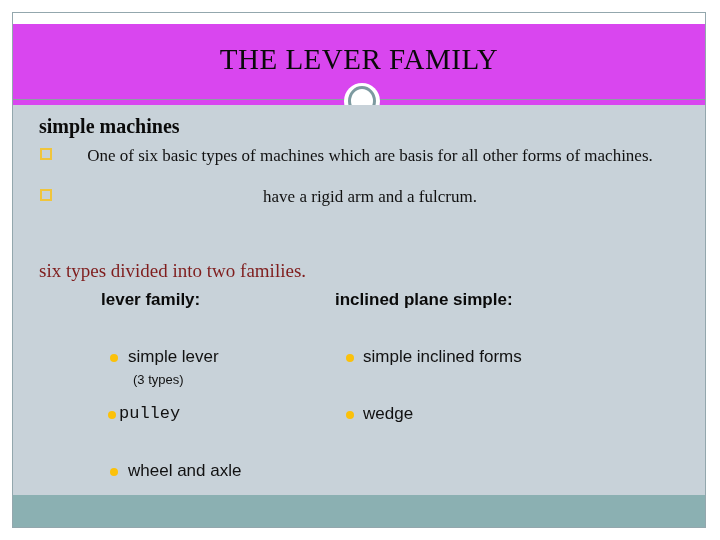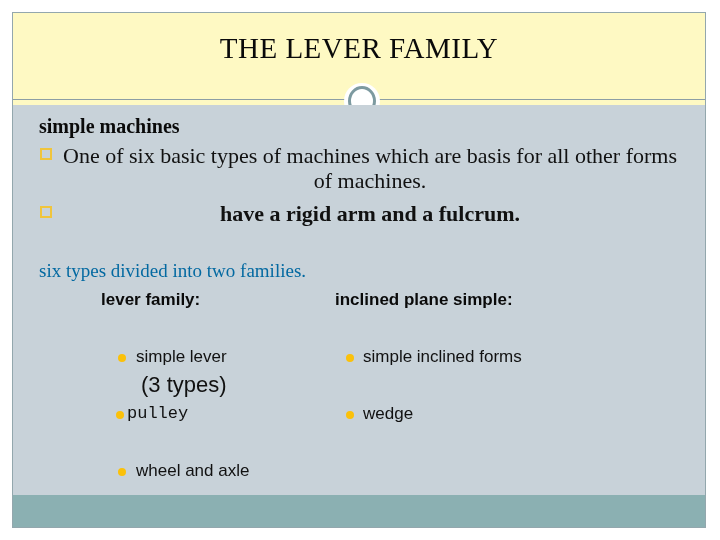--- a/index.html
+++ b/index.html
@@ -24,24 +24,24 @@
     background: #ffffff;
     border: 1px solid #93a7ad;
     box-sizing: border-box;
     overflow: hidden;
   }
 
   
   .title-zone {
     position: absolute;
     left: 0;
-    top: 0;
+    top: 11px;
     width: 100%;
     height: 92px;
-    background: #fef9c3;
+    background: #d946ef;
   }
   .slide-title {
     position: absolute;
     left: 0;
     right: 0;
     top: 19px;
     text-align: center;
     font-family: "Liberation Serif", serif;
     font-size: 29px;
     letter-spacing: 0.5px;
@@ -117,64 +117,64 @@
 
   .bullet-block {
     position: absolute;
     left: 26px;
     top: 38px;
     width: 640px;
   }
   .sq-row {
     position: relative;
     font-family: "Liberation Serif", serif;
-    font-size: 22px;
+    font-size: 17px;
     line-height: 25px;
     color: #111111;
     padding-left: 22px;
   }
-  .sq-row + .sq-row { margin-top: 8px; font-weight: bold; }
+  .sq-row + .sq-row { margin-top: 16px; }
   .sq-bullet {
     position: absolute;
     left: 1px;
     top: 5px;
     width: 12px;
     height: 12px;
     border: 2px solid #f0c53c;
     box-sizing: border-box;
     background: transparent;
   }
   .sq-text { display: block; }
 
   .lede {
     position: absolute;
     left: 26px;
     top: 155px;
     font-family: "Liberation Serif", serif;
     font-size: 19px;
-    color: #0369a1;
+    color: #7f1d1d;
   }
 
   
   .col-head {
     position: absolute;
     font-family: Liberation Sans, sans-serif;
     font-weight: bold;
     font-size: 17px;
     color: #0a0a0a;
     top: 185px;
   }
   .col-head.left  { left: 88px; }
   .col-head.right { left: 322px; }
 
   .family-list {
     position: absolute;
     top: 242px;
   }
-  .family-list.left  { left: 92px; width: 230px; }
+  .family-list.left  { left: 84px; width: 230px; }
   .family-list.right { left: 320px; width: 300px; }
 
   .fl-item {
     position: relative;
     font-family: "Liberation Sans", sans-serif;
     font-size: 17px;
     color: #111111;
     height: 57px;
   }
   .fl-dot {
@@ -189,21 +189,21 @@
     position: absolute;
     top: 0;
     white-space: nowrap;
   }
   .fl-sub {
     position: absolute;
     top: 25px;
     left: 36px;
     white-space: nowrap;
     font-family: "Liberation Sans", sans-serif;
-    font-size: 22px;
+    font-size: 13px;
     color: #111111;
   }
 
   
   .gap-wide  .fl-dot { left: 13px; }
   .gap-wide  .fl-label { left: 31px; }
   .gap-tight .fl-dot { left: 11px; }
   .gap-tight .fl-label { left: 22px; font-family: Liberation Mono, monospace; }
   .gap-right .fl-dot { left: 13px; }
   .gap-right .fl-label { left: 30px; }

